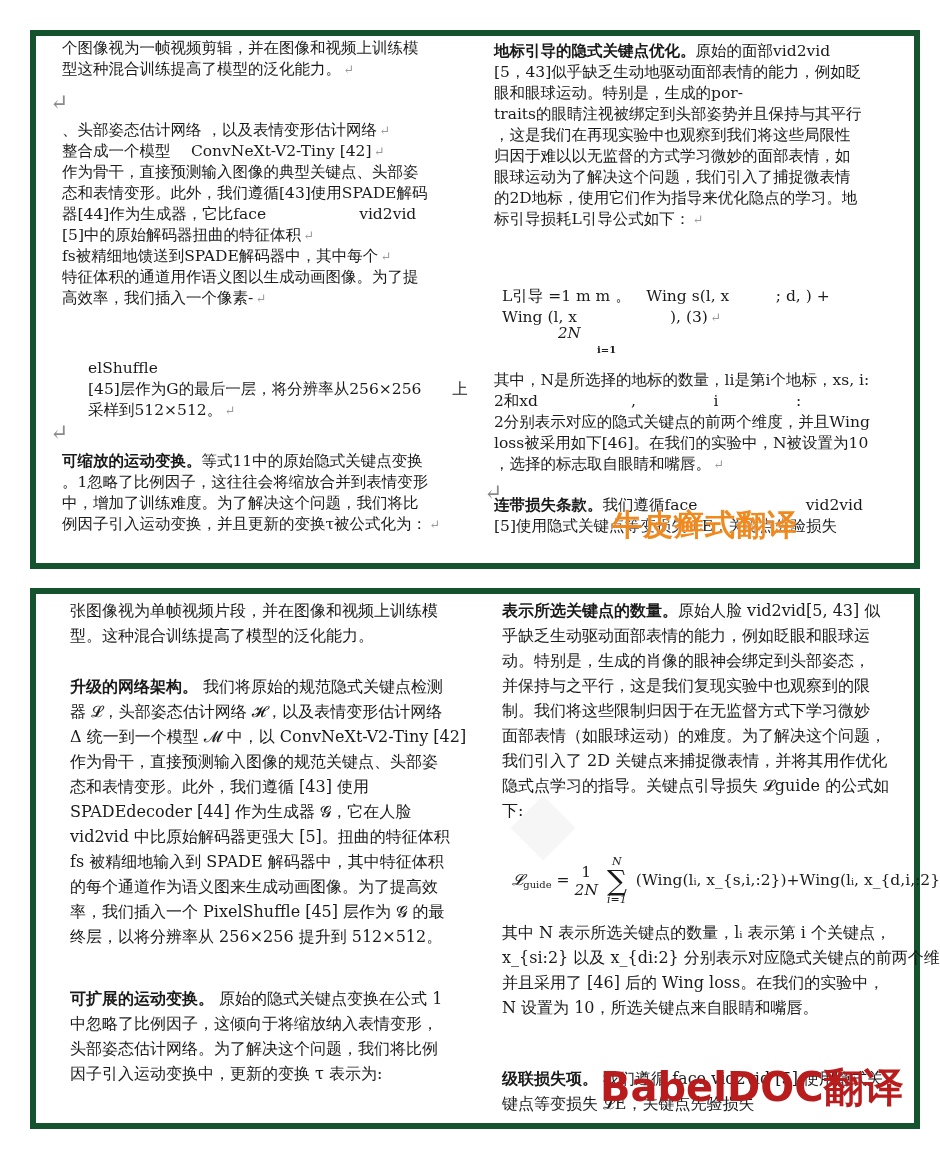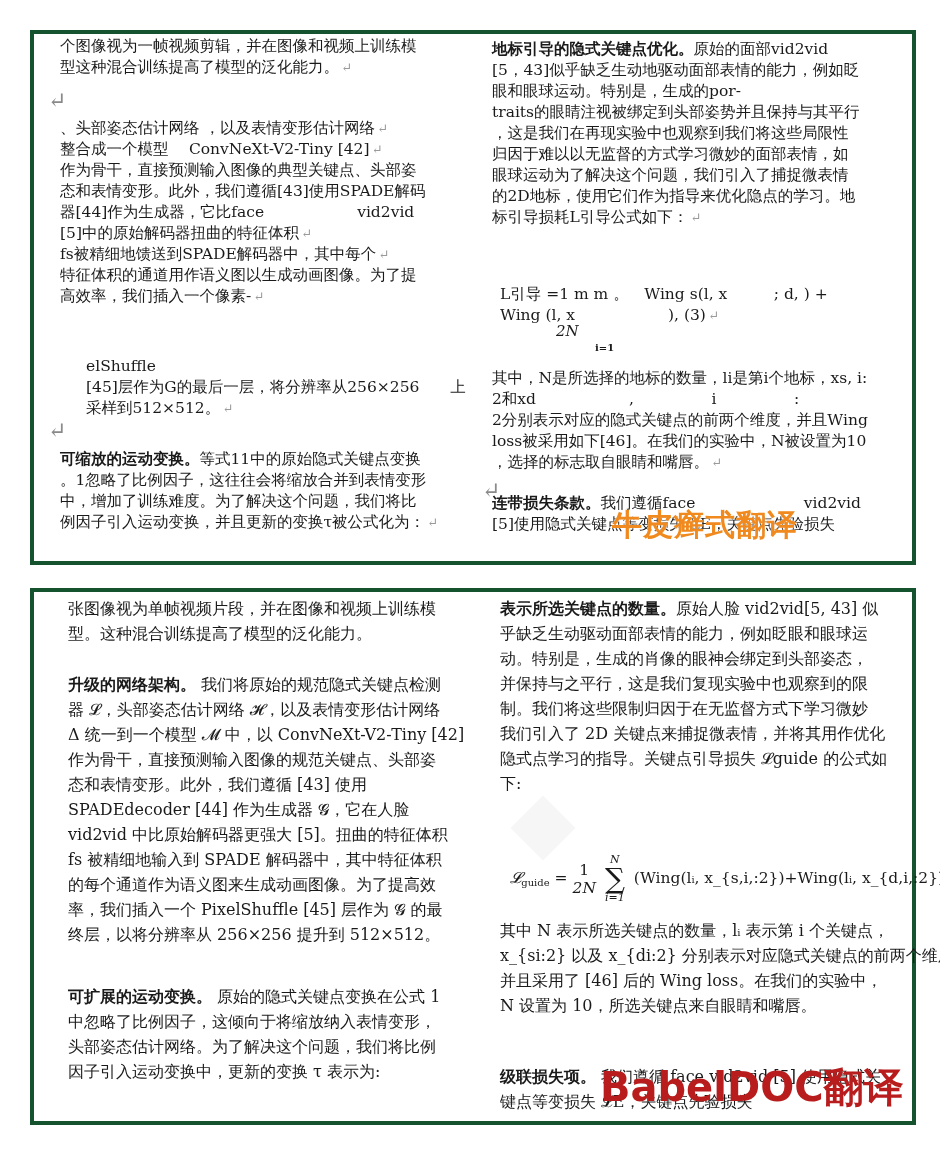--- a/index.html
+++ b/index.html
@@ -1,18 +1,18 @@
 <!DOCTYPE html>
 <html><head>
 <meta charset="utf-8">
 <style>
   html, body { margin: 0; padding: 0; background: #ffffff; }
   body { width: 940px; height: 1149px; position: relative; overflow: hidden;
          font-family: "DejaVu Serif", "Liberation Serif", serif; color: #1a1a1a; }
-  .panel { position: absolute; left: 30px; width: 878px; border: 4px solid #14532d; background: #fff; }
+  .panel { position: absolute; left: 30px; width: 878px; border: 6px solid #14532d; background: #fff; }
   .panel.top { top: 30px; height: 527px; }
   .panel.bottom { top: 588px; height: 529px; }
   .col { position: absolute; top: 0; }
   .col.left { left: 26px; width: 390px; }
   .col.right { left: 458px; width: 410px; }
   .top .line { font-size: 15.5px; line-height: 21px; white-space: nowrap; }
   .bottom .line { font-size: 16px; line-height: 25px; white-space: nowrap; }
   .ret { color: #9a9a9a; font-size: 13px; margin-left: 2px; }
   .bigret { color: #8a8a8a; font-size: 22px; position: absolute; }
   b { font-weight: bold; }
@@ -133,20 +133,21 @@
     </div>
   </div>
 
   <div class="col right" style="left:466px;">
     <div style="position:absolute; top:4px;">
       <div class="line"><b>表示所选关键点的数量。</b><span>原始人脸 vid2vid[5, 43] 似</span></div>
       <div class="line">乎缺乏生动驱动面部表情的能力，例如眨眼和眼球运</div>
       <div class="line">动。特别是，生成的肖像的眼神会绑定到头部姿态，</div>
       <div class="line">并保持与之平行，这是我们复现实验中也观察到的限</div>
       <div class="line">制。我们将这些限制归因于在无监督方式下学习微妙</div>
+      <div class="line">面部表情（如眼球运动）的难度。为了解决这个问题，</div>
       <div class="line">我们引入了 2D 关键点来捕捉微表情，并将其用作优化</div>
       <div class="line">隐式点学习的指导。关键点引导损失 𝓛guide 的公式如</div>
       <div class="line">下:</div>
     </div>
 
     <div class="eqn" style="top:262px; left:10px;">
       <span class="it">𝓛</span><span class="sub">guide</span>
       <span>=</span>
       <span class="frac"><span class="n" style="border:none">1</span><span class="d it">2N</span></span>
       <span class="sum"><span class="lim">N</span><span class="s">∑</span><span class="lim">i=1</span></span>

